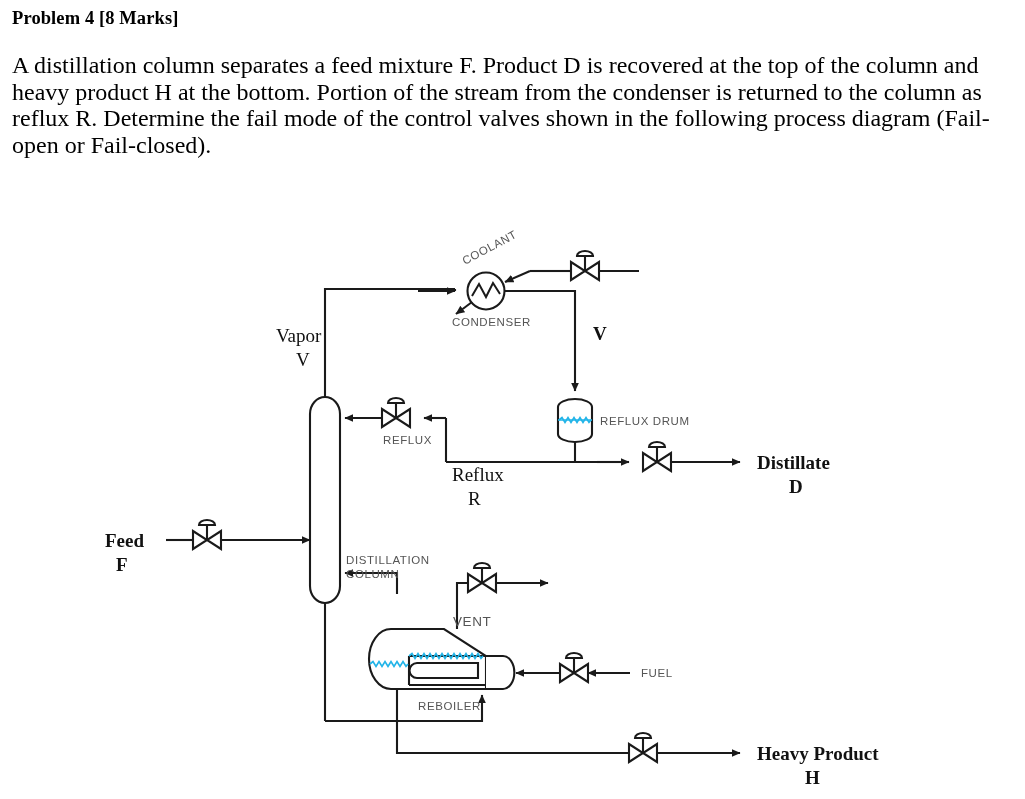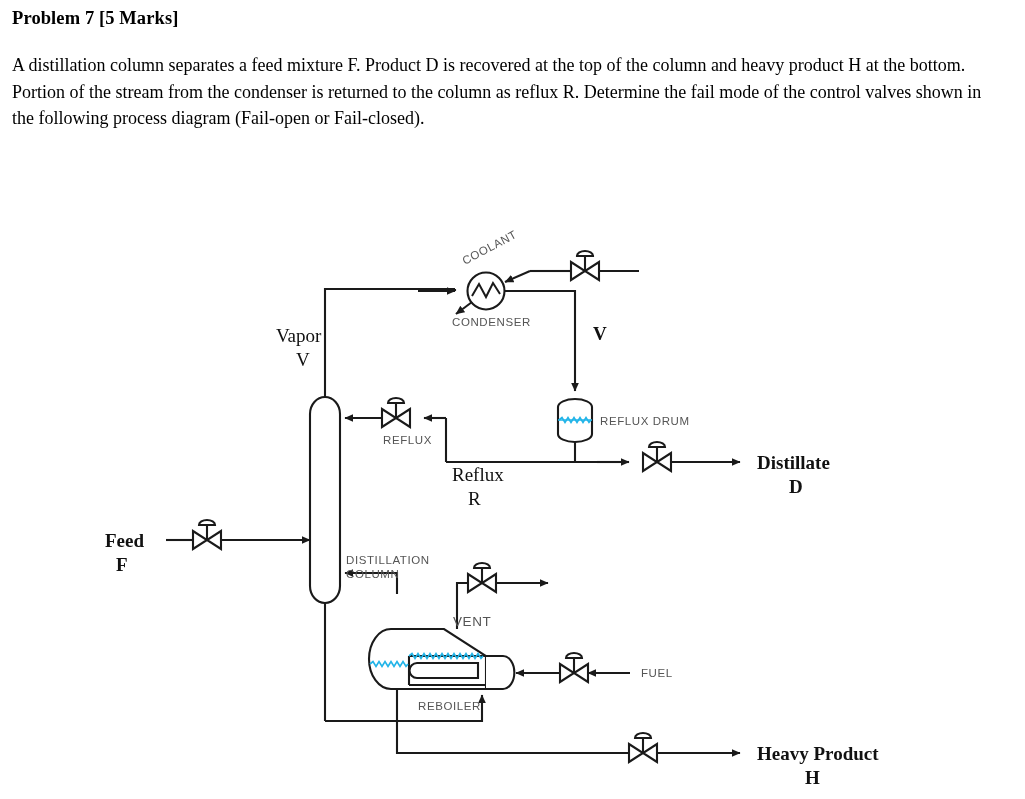--- a/index.html
+++ b/index.html
@@ -2,34 +2,34 @@
 <html><head>
 <meta charset="utf-8">
 <style>
   html,body{margin:0;padding:0;background:#ffffff;}
   body{width:1025px;height:799px;position:relative;overflow:hidden;
        font-family:"Liberation Serif",serif;color:#000;}
 
   #prob-title{position:absolute;left:12px;top:8px;font-size:18.5px;font-weight:bold;
               letter-spacing:.1px;white-space:nowrap;}
 
-  #prob-body{position:absolute;left:12px;top:52px;width:990px;font-size:18px;
+  #prob-body{position:absolute;left:12px;top:52px;width:990px;font-size:24px;
              line-height:26.5px;text-align:left;}
 
   #diagram-wrap{position:absolute;left:0;top:185px;width:1025px;height:614px;}
   svg{display:block;}
 
   .lbl{font-family:"Liberation Serif",serif;fill:#111;}
   .lbl-b{font-family:"Liberation Serif",serif;fill:#111;font-weight:bold;}
   .tag{font-family:"Liberation Sans",sans-serif;fill:#555;letter-spacing:.6px;}
 </style>
 </head>
 <body>
 
-<div id="prob-title">Problem 7 [5 Marks]</div>
+<div id="prob-title">Problem 4 [8 Marks]</div>
 <div id="prob-body">A distillation column separates a feed mixture F. Product D is recovered at the top of the column and heavy product H at the bottom. Portion of the stream from the condenser is returned to the column as reflux R. Determine the fail mode of the control valves shown in the following process diagram (Fail-open or Fail-closed).</div>
 
 <div id="diagram-wrap">
 <svg width="1025" height="614" viewBox="0 0 1025 614" xmlns="http://www.w3.org/2000/svg">
   <defs>
     <marker id="ar" markerWidth="9" markerHeight="8" refX="8.4" refY="4" orient="auto" markerUnits="userSpaceOnUse">
       <path d="M0,0 L9,4 L0,8 Z" fill="#1a1a1a"></path>
     </marker>
   </defs>
 

